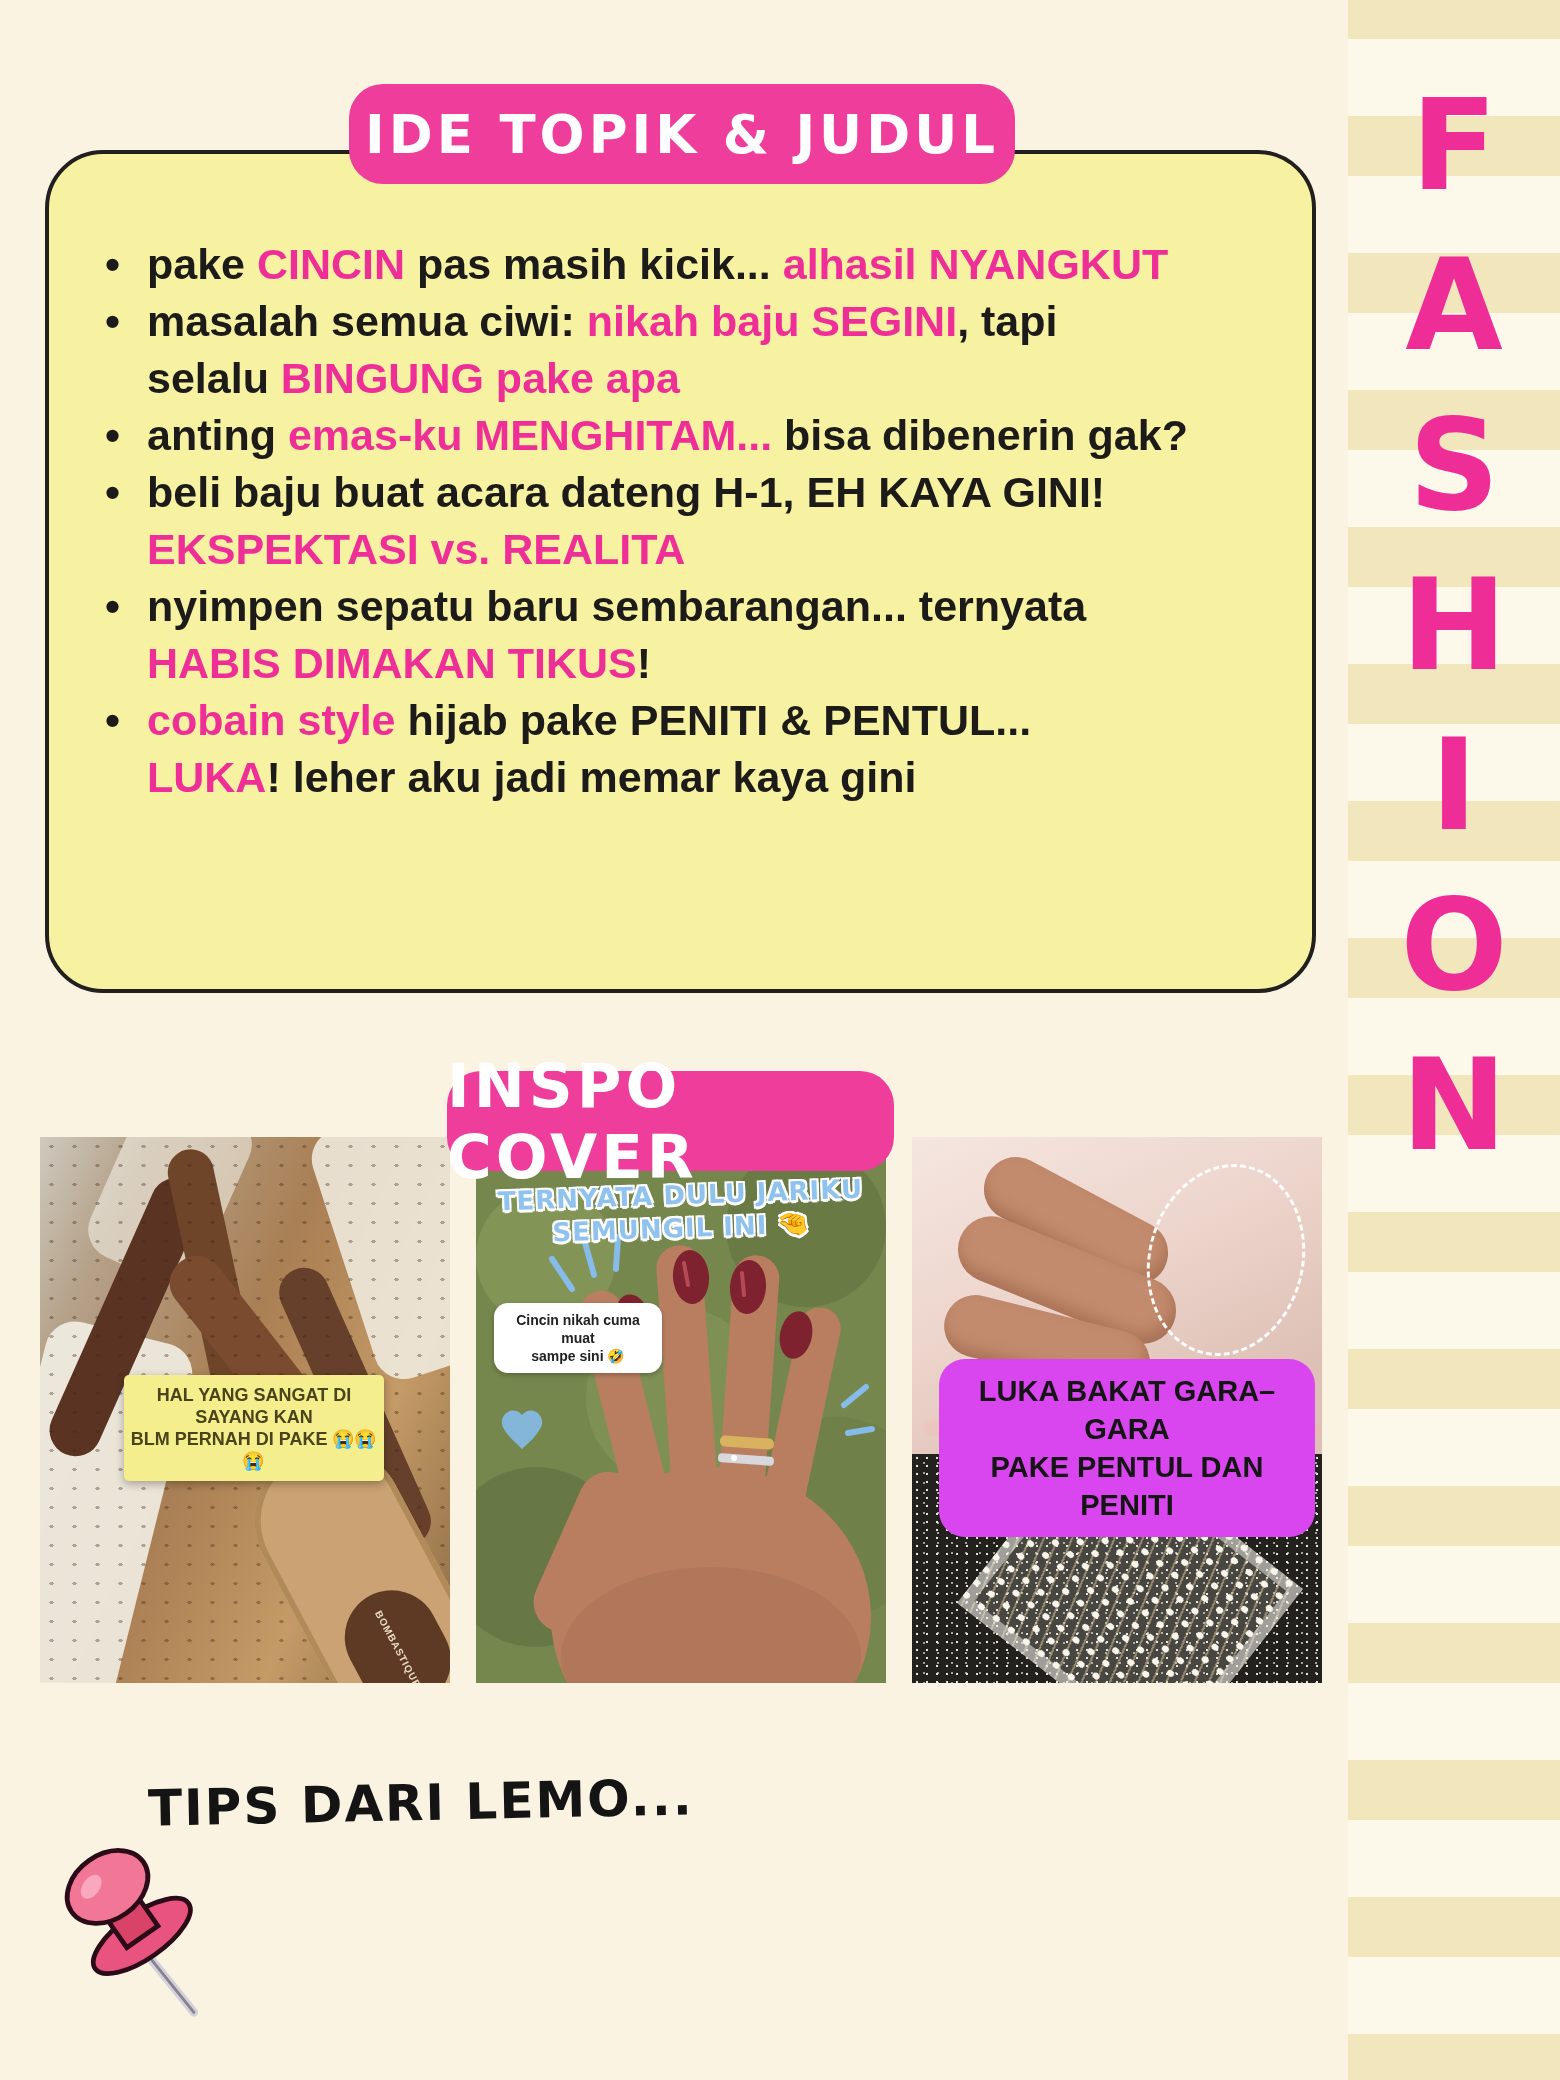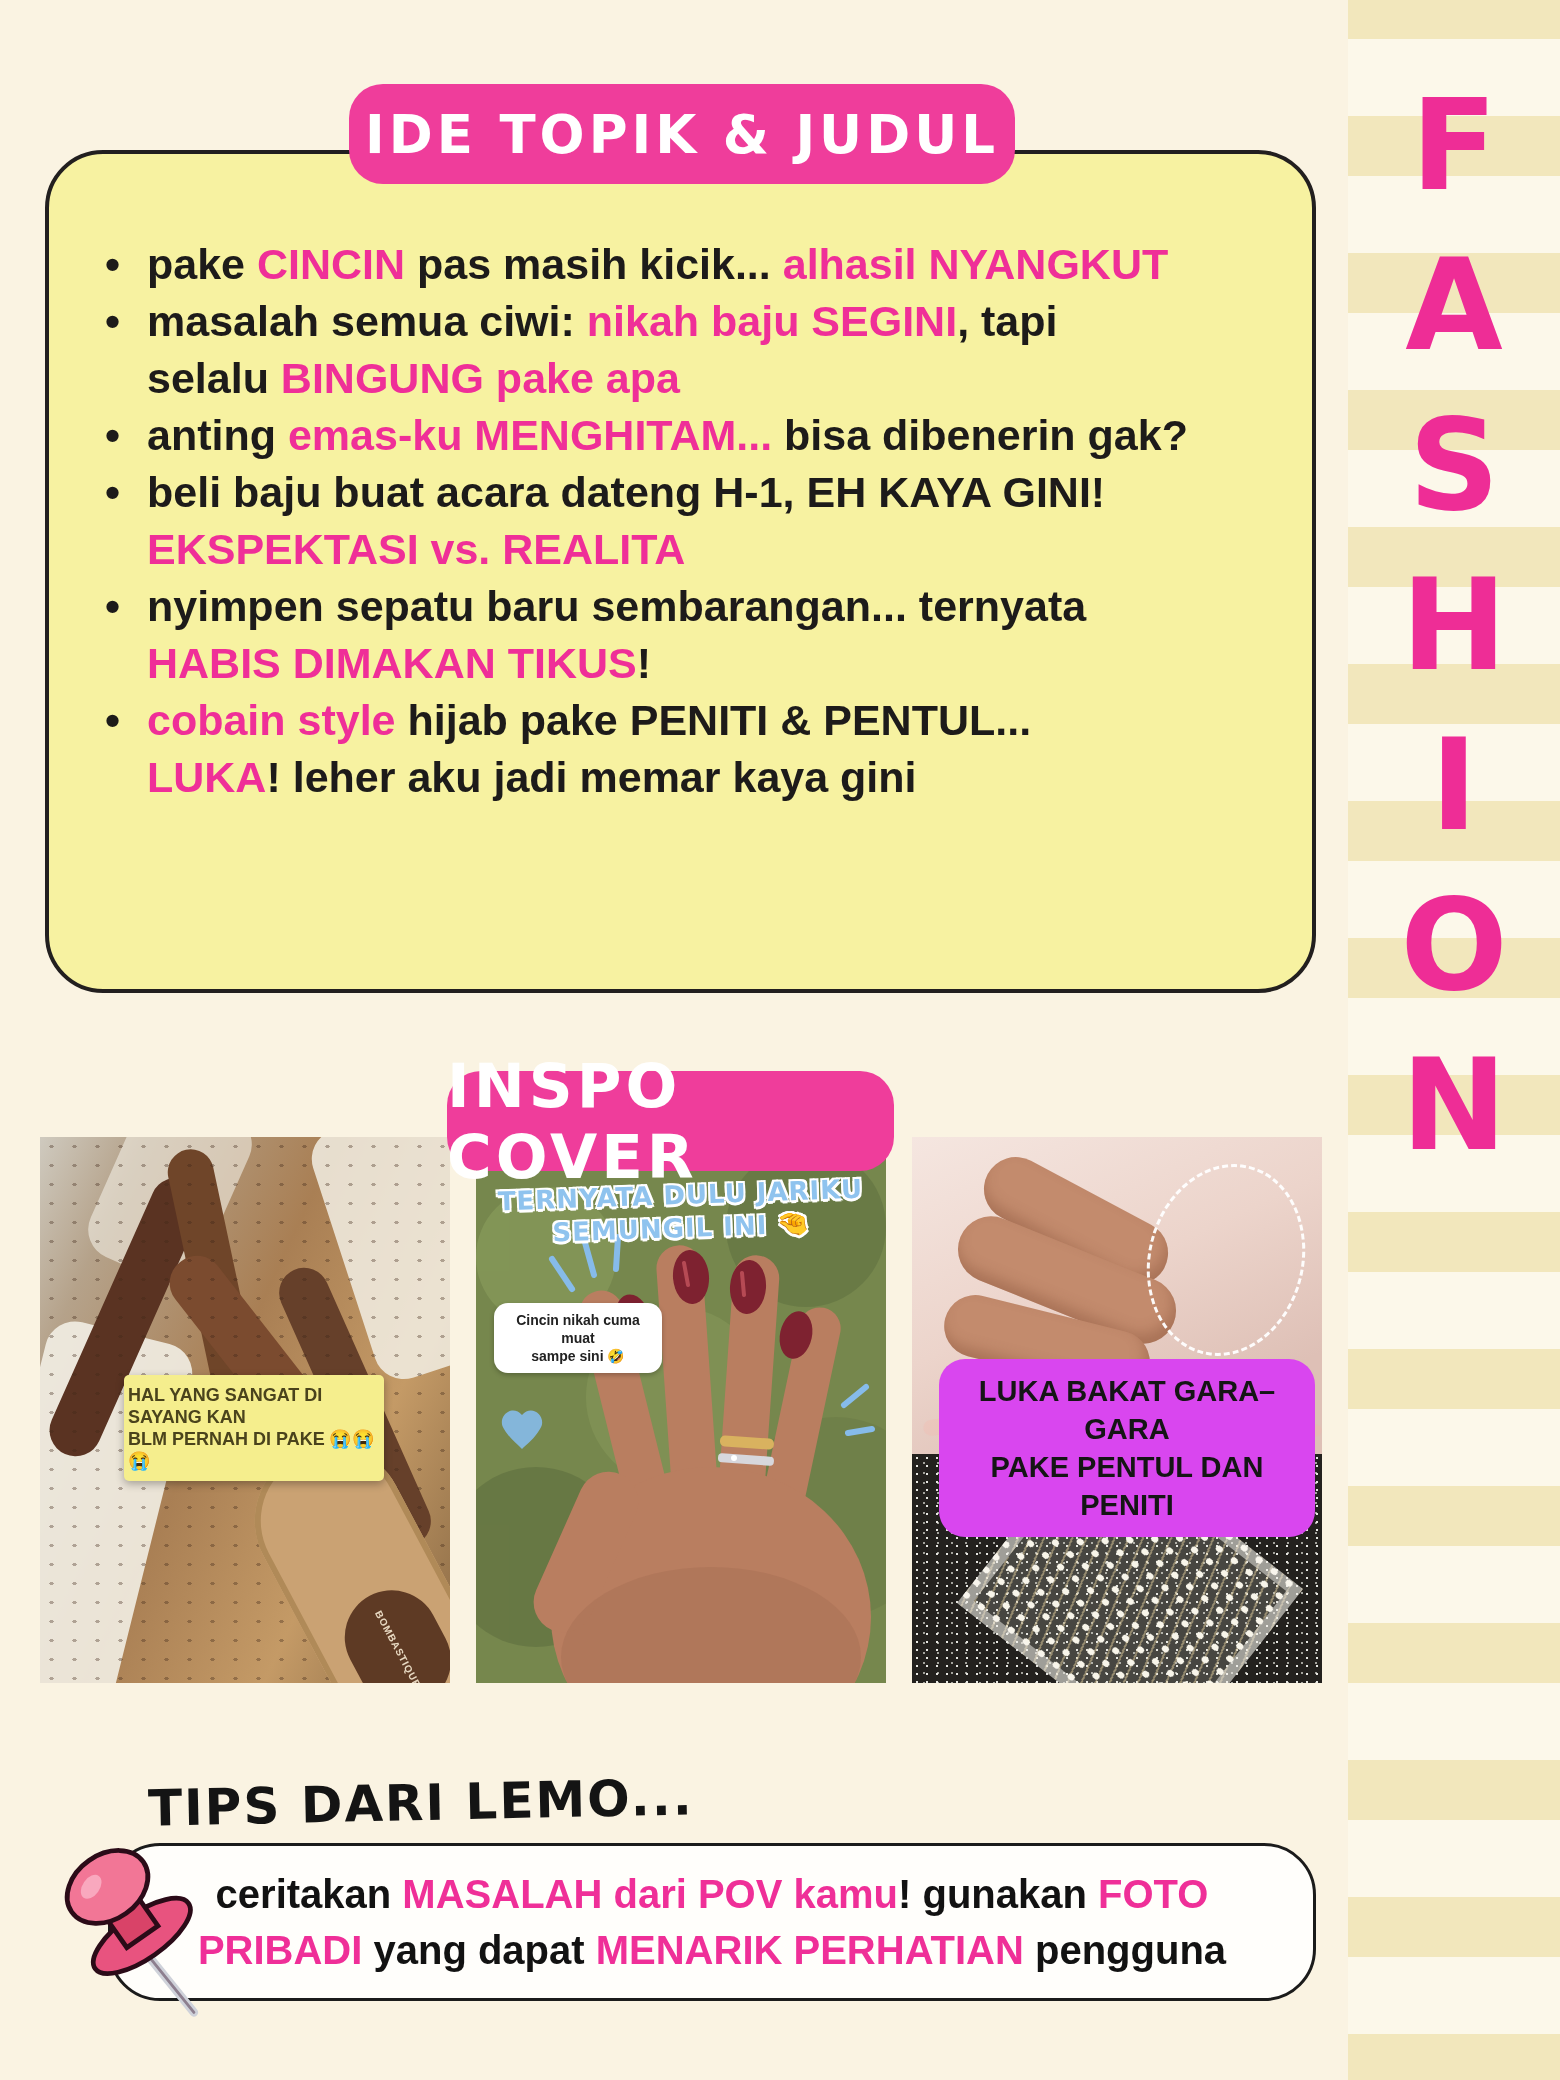--- a/index.html
+++ b/index.html
@@ -45,21 +45,21 @@
   .s3{left:215px;top:90px;width:54px;height:330px;transform:rotate(-38deg);background:#7b4b2f;}
   .s4{left:290px;top:120px;width:50px;height:300px;transform:rotate(-24deg);background:#66402a;}
   .debris{position:absolute;inset:0;opacity:.35;
           background-image:radial-gradient(#3f2718 2px,transparent 2.3px);background-size:23px 19px;}
   .insole{position:absolute;left:250px;top:300px;width:150px;height:300px;background:#caa273;
           border-radius:75px;transform:rotate(-28deg);box-shadow:inset 0 0 0 6px #b08a58;}
   .insole-heel{position:absolute;left:28px;top:160px;width:94px;height:120px;background:#5e3a24;
                border-radius:47px;display:flex;align-items:center;justify-content:center;}
   .brand{font-size:10px;font-weight:bold;color:#e8d9c2;transform:rotate(90deg);letter-spacing:1px;}
   .note{position:absolute;left:84px;top:238px;width:252px;background:#F5EE8D;border-radius:5px;
-        padding:9px 4px;text-align:left;font-weight:bold;font-size:18px;line-height:22px;
+        padding:9px 4px;text-align:center;font-weight:bold;font-size:18px;line-height:22px;
         color:#4a431c;white-space:pre-line;box-shadow:0 3px 8px rgba(0,0,0,.3);z-index:4;}
 
   .photo2{left:476px;}
   .p2title{position:absolute;left:0;top:42px;width:100%;text-align:center;z-index:3;
            font-family:"DejaVu Sans",sans-serif;font-weight:bold;font-size:26px;line-height:33px;
            color:#8FC3EE;letter-spacing:1px;white-space:pre-line;transform:rotate(-2deg);
            text-shadow:-2px -2px 0 #fff,2px -2px 0 #fff,-2px 2px 0 #fff,2px 2px 0 #fff,0 3px 0 #fff;}
   .p2bubble{position:absolute;left:18px;top:166px;width:160px;background:#fff;border-radius:14px;
             padding:8px 4px;text-align:center;font-weight:bold;font-size:14px;line-height:18px;
             color:#222;white-space:pre-line;z-index:3;box-shadow:0 2px 5px rgba(0,0,0,.25);}
@@ -236,18 +236,14 @@
     <path d="M112 138 L162 200" stroke="#cfd2da" stroke-width="9" stroke-linecap="round"></path>
     <path d="M112 138 L162 200" stroke="#8d7f8f" stroke-width="3" stroke-linecap="round"></path>
     <g transform="rotate(-35 90 95)">
       <ellipse cx="90" cy="125" rx="60" ry="24" fill="#E8537F" stroke="#2b0b18" stroke-width="5"></ellipse>
       <rect x="70" y="80" width="40" height="46" fill="#D94368" stroke="#2b0b18" stroke-width="5"></rect>
       <ellipse cx="90" cy="62" rx="46" ry="34" fill="#F27696" stroke="#2b0b18" stroke-width="5"></ellipse>
       <ellipse cx="76" cy="52" rx="14" ry="9" fill="#F9A8BE" transform="rotate(-20 76 52)"></ellipse>
     </g>
   </svg>
 
-  <div class="tips-box">
-    <p style="margin:0"><span>ceritakan </span><span class="pk">MASALAH dari POV kamu</span><span>! gunakan </span><span class="pk">FOTO
-PRIBADI</span><span> yang dapat </span><span class="pk">MENARIK PERHATIAN</span><span> pengguna</span></p>
-  </div>
 
 </div>
 
 </body></html>

